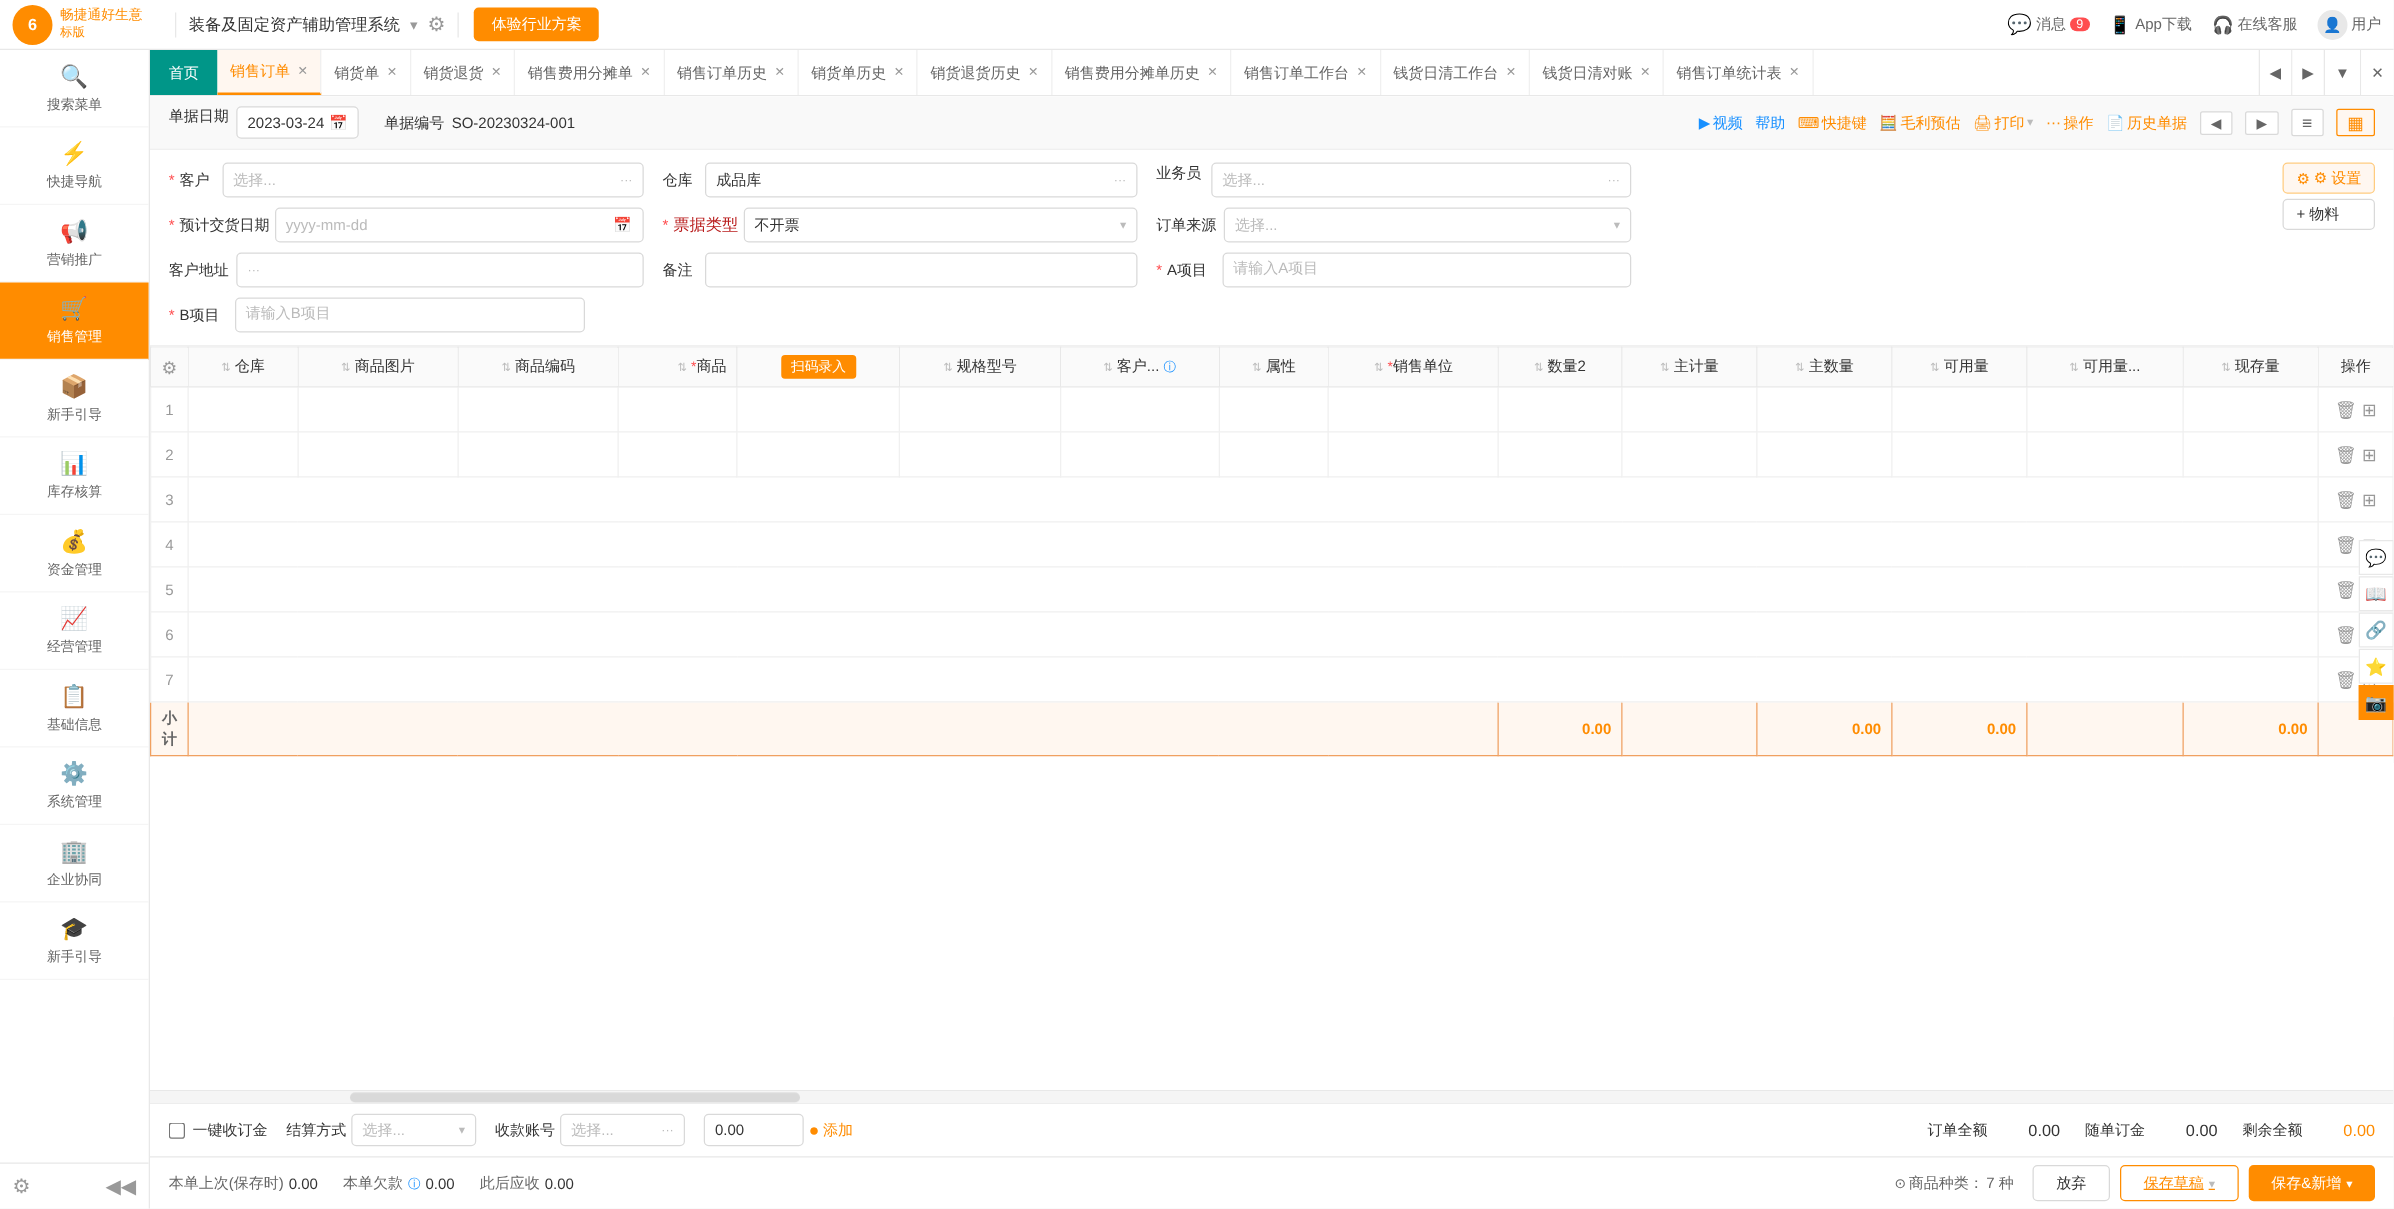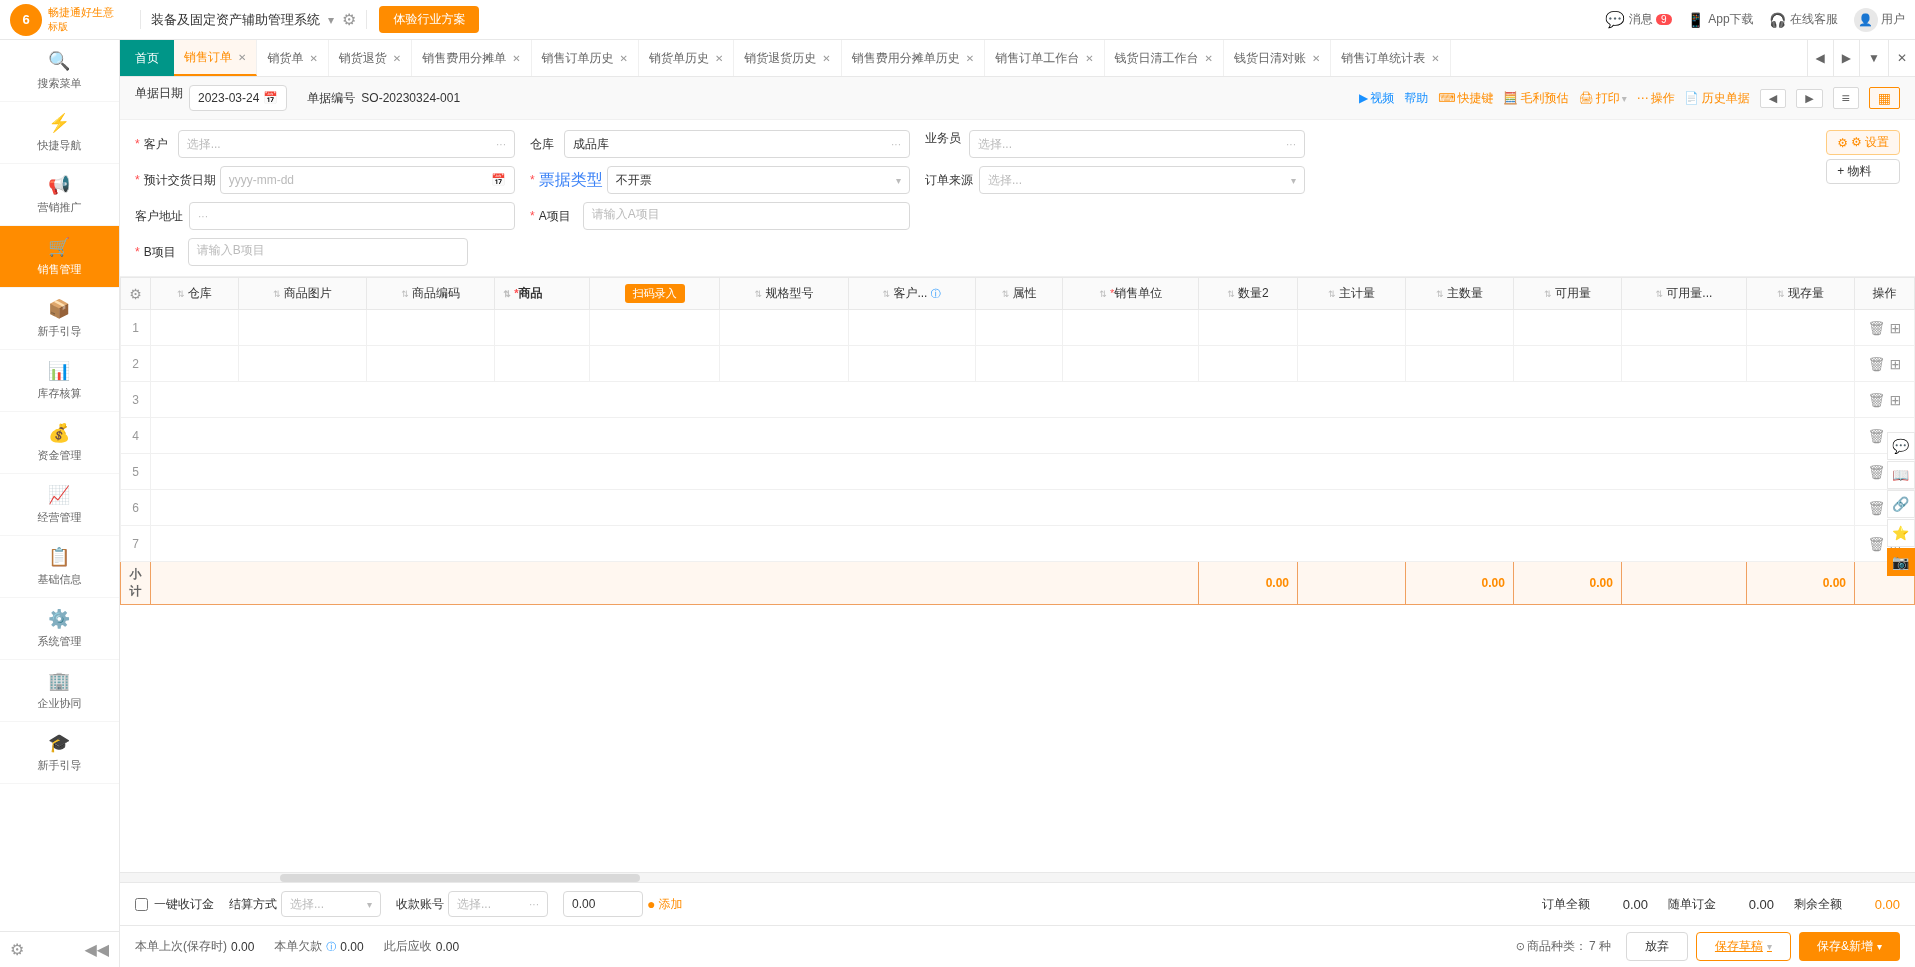--- a/index.html
+++ b/index.html
@@ -261,41 +261,45 @@
           <div style="display:flex;align-items:center;gap:4px;flex:1;max-width:380px;">
             <span style="color:#ff4d4f;">*</span>
             <span style="color:#333;font-size:12px;white-space:nowrap;min-width:60px;">预计交货日期</span>
             <div style="border:1px solid #d9d9d9;border-radius:4px;padding:3px 8px;font-size:12px;color:#bbb;flex:1;display:flex;align-items:center;justify-content:space-between;cursor:pointer;height:28px;background:#fff;">
               <span>yyyy-mm-dd</span>
               <span style="color:#bbb;font-size:12px;">📅</span>
             </div>
           </div>
           <div style="display:flex;align-items:center;gap:4px;flex:1;max-width:380px;">
             <span style="color:#ff4d4f;">*</span>
-            <span style="color:#3b82f6;font-size:16px;white-space:nowrap;min-width:50px;">票据类型</span>
+            <span style="color:#b91c1c;font-size:13px;white-space:nowrap;min-width:50px;">票据类型</span>
             <div style="border:1px solid #d9d9d9;border-radius:4px;padding:3px 8px;font-size:12px;color:#333;flex:1;display:flex;align-items:center;justify-content:space-between;cursor:pointer;height:28px;background:#fff;">
               <span>不开票</span>
               <span style="color:#bbb;font-size:10px;">▾</span>
             </div>
           </div>
           <div style="display:flex;align-items:center;gap:4px;flex:1;max-width:380px;">
             <span style="color:#333;font-size:12px;white-space:nowrap;min-width:50px;">订单来源</span>
             <div style="border:1px solid #d9d9d9;border-radius:4px;padding:3px 8px;font-size:12px;color:#bbb;flex:1;display:flex;align-items:center;justify-content:space-between;cursor:pointer;height:28px;background:#fff;">
               <span>选择...</span>
               <span style="color:#bbb;font-size:10px;">▾</span>
             </div>
           </div>
         </div>
 
         <div style="display:flex;align-items:center;gap:15px;">
           <div style="display:flex;align-items:center;gap:4px;flex:1;max-width:380px;">
             <span style="color:#333;font-size:12px;white-space:nowrap;min-width:50px;">客户地址</span>
             <div style="border:1px solid #d9d9d9;border-radius:4px;padding:3px 8px;font-size:12px;color:#bbb;flex:1;display:flex;align-items:center;justify-content:space-between;cursor:pointer;height:28px;background:#fff;">
               <span style="color:#bbb;font-size:10px;">···</span>
             </div>
+          </div>
+          <div style="display:flex;align-items:center;gap:4px;flex:1;max-width:380px;">
+            <span style="color:#333;font-size:12px;white-space:nowrap;min-width:30px;">备注</span>
+            <div style="border:1px solid #d9d9d9;border-radius:4px;padding:3px 8px;font-size:12px;color:#bbb;flex:1;height:28px;background:#fff;cursor:text;"></div>
           </div>
           <div style="display:flex;align-items:center;gap:4px;flex:1;max-width:380px;">
             <span style="color:#ff4d4f;">*</span>
             <span style="color:#333;font-size:12px;white-space:nowrap;min-width:40px;">A项目</span>
             <div style="border:1px solid #d9d9d9;border-radius:4px;padding:3px 8px;font-size:12px;color:#bbb;flex:1;height:28px;background:#fff;cursor:text;">
               <span>请输入A项目</span>
             </div>
           </div>
         </div>
 
@@ -323,21 +327,21 @@
                 <span>仓库</span>
               </th>
               <th style="background:#fafafa;border:1px solid #e8e8e8;padding:6px 8px;text-align:center;font-weight:normal;color:#333;position:sticky;top:0;z-index:10;white-space:nowrap;cursor:pointer;">
                 <span style="font-size:9px;color:#bbb;">⇅</span>
                 <span>商品图片</span>
               </th>
               <th style="background:#fafafa;border:1px solid #e8e8e8;padding:6px 8px;text-align:center;font-weight:normal;color:#333;position:sticky;top:0;z-index:10;white-space:nowrap;cursor:pointer;">
                 <span style="font-size:9px;color:#bbb;">⇅</span>
                 <span>商品编码</span>
               </th>
-              <th style="background:#fafafa;border:1px solid #e8e8e8;padding:6px 8px;text-align:left;font-weight:bold;color:#333;position:sticky;top:0;z-index:10;white-space:nowrap;cursor:pointer;">
+              <th style="background:#fafafa;border:1px solid #e8e8e8;padding:6px 8px;text-align:right;font-weight:normal;color:#333;position:sticky;top:0;z-index:10;white-space:nowrap;cursor:pointer;">
                 <span style="font-size:9px;color:#bbb;">⇅</span>
                 <span style="color:#ff4d4f;font-size:11px;">*</span><span>商品</span>
               </th>
               <th style="background:#fafafa;border:1px solid #e8e8e8;padding:6px 8px;text-align:center;font-weight:normal;color:#333;position:sticky;top:0;z-index:10;white-space:nowrap;">
                 <button style="background:#ff8c00;color:white;border:none;padding:2px 8px;border-radius:3px;cursor:pointer;font-size:11px;">扫码录入</button>
               </th>
               <th style="background:#fafafa;border:1px solid #e8e8e8;padding:6px 8px;text-align:center;font-weight:normal;color:#333;position:sticky;top:0;z-index:10;white-space:nowrap;cursor:pointer;">
                 <span style="font-size:9px;color:#bbb;">⇅</span>
                 <span>规格型号</span>
               </th>

